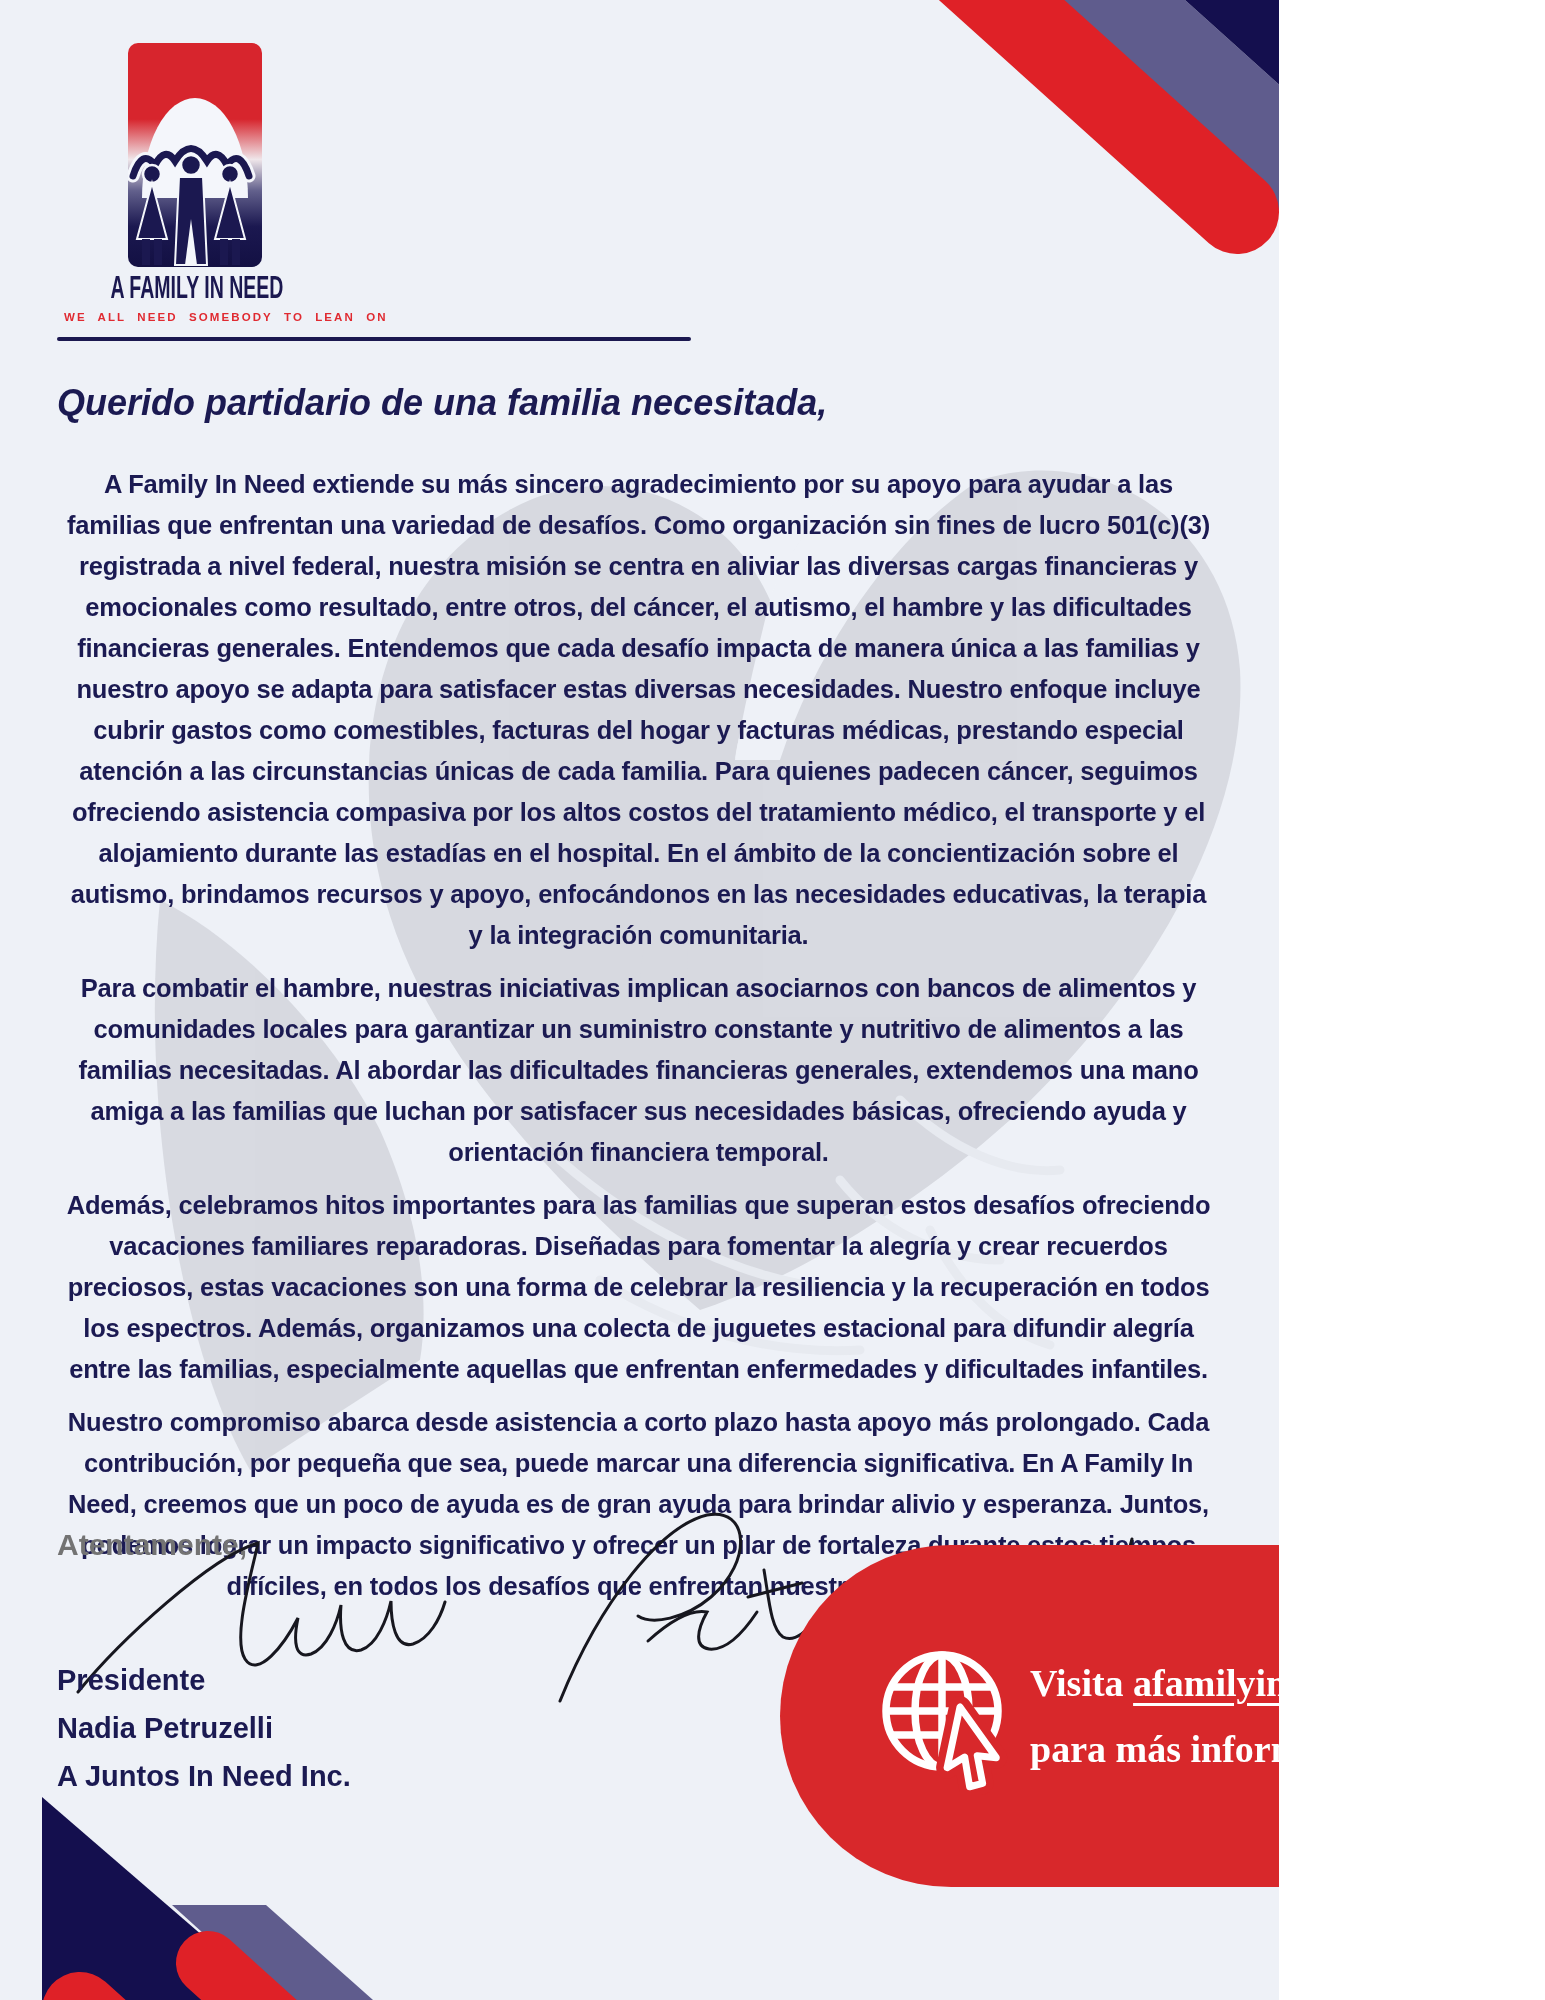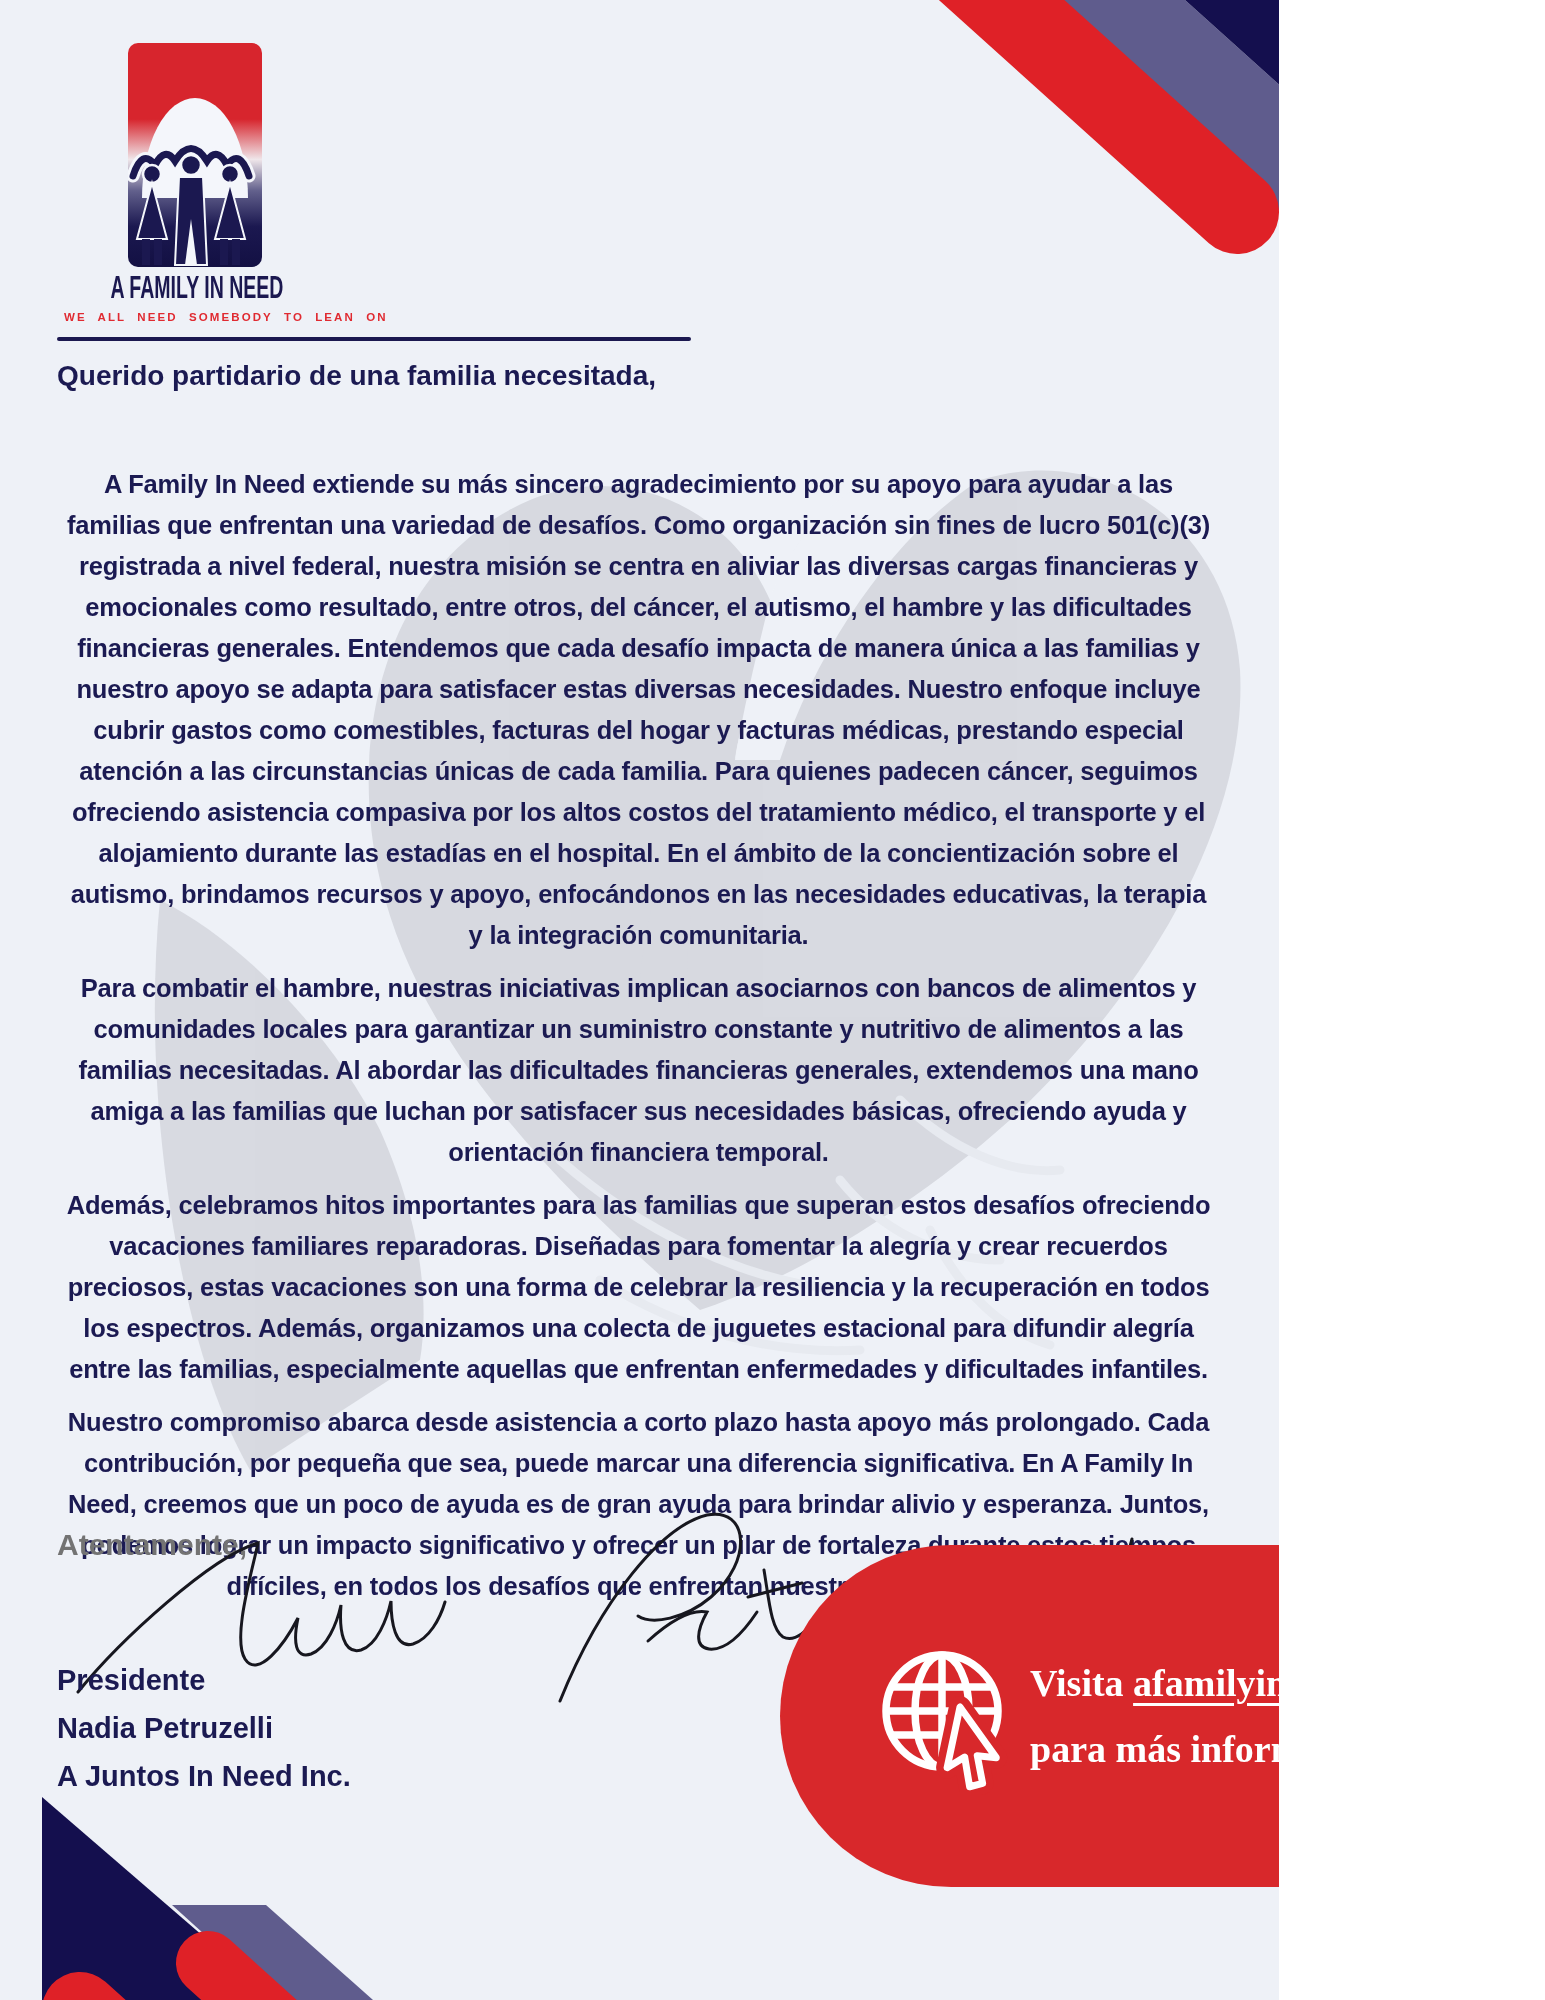--- a/index.html
+++ b/index.html
@@ -23,22 +23,22 @@
     position:absolute;left:64px;top:311px;width:280px;
     text-align:center;font-weight:bold;font-size:11.5px;color:#e02a31;
     letter-spacing:2.1px;word-spacing:6px;white-space:nowrap;
   }
   .header-rule{
     position:absolute;left:57px;top:337px;width:634px;height:4px;
     background:#1b1850;border-radius:2px;
   }
   
   .greeting{
-    position:absolute;left:57px;top:360px;
-    font-size:28px;font-weight:bold;color:#1b1a52;
+    position:absolute;left:57px;top:382px;
+    font-size:36px;font-weight:bold;color:#1b1a52;font-style:italic;
   }
   .letter-body{
     position:absolute;left:50px;right:52px;top:452px;
     color:#1b1a52;font-weight:bold;font-size:25.5px;line-height:41px;
     text-align:center;letter-spacing:-0.2px;
   }
   .letter-body p{margin:12px;}
   
   .closing{
     position:absolute;left:57px;top:1528px;

